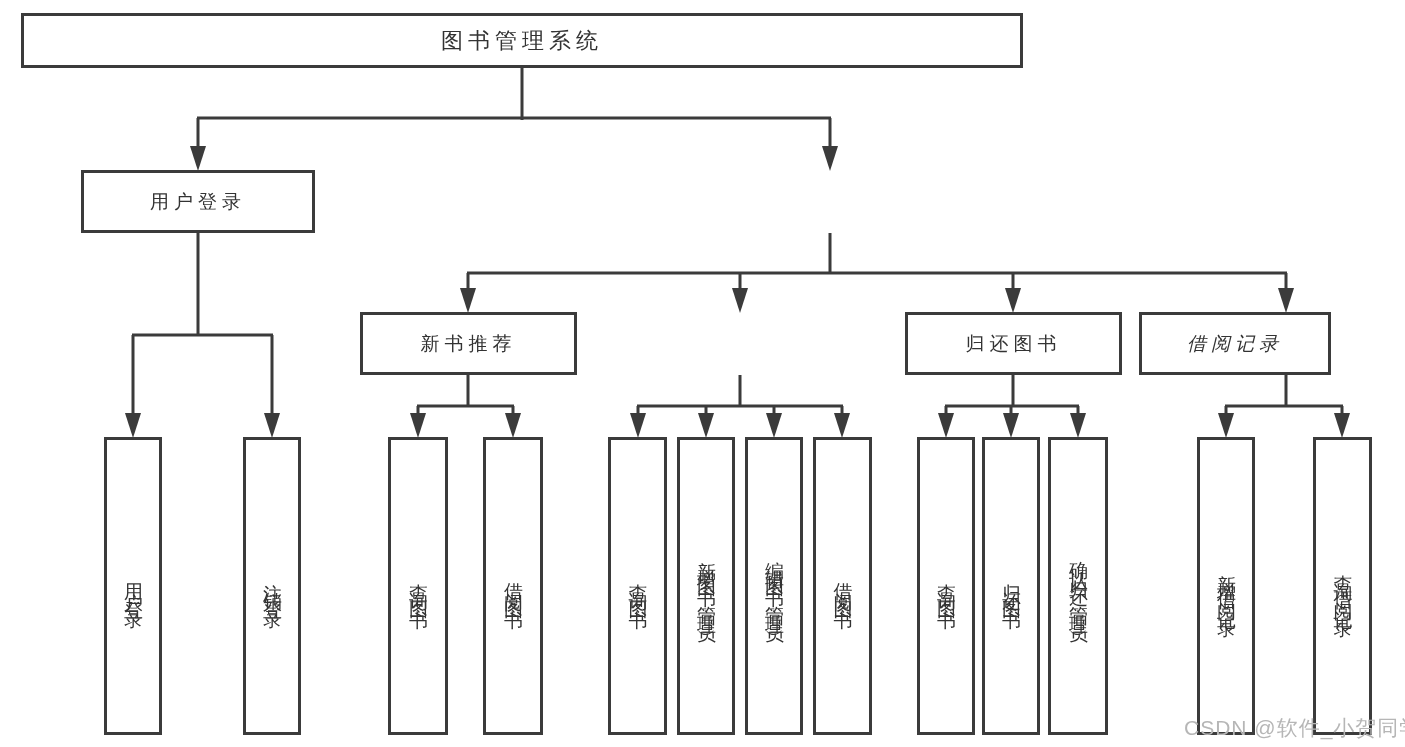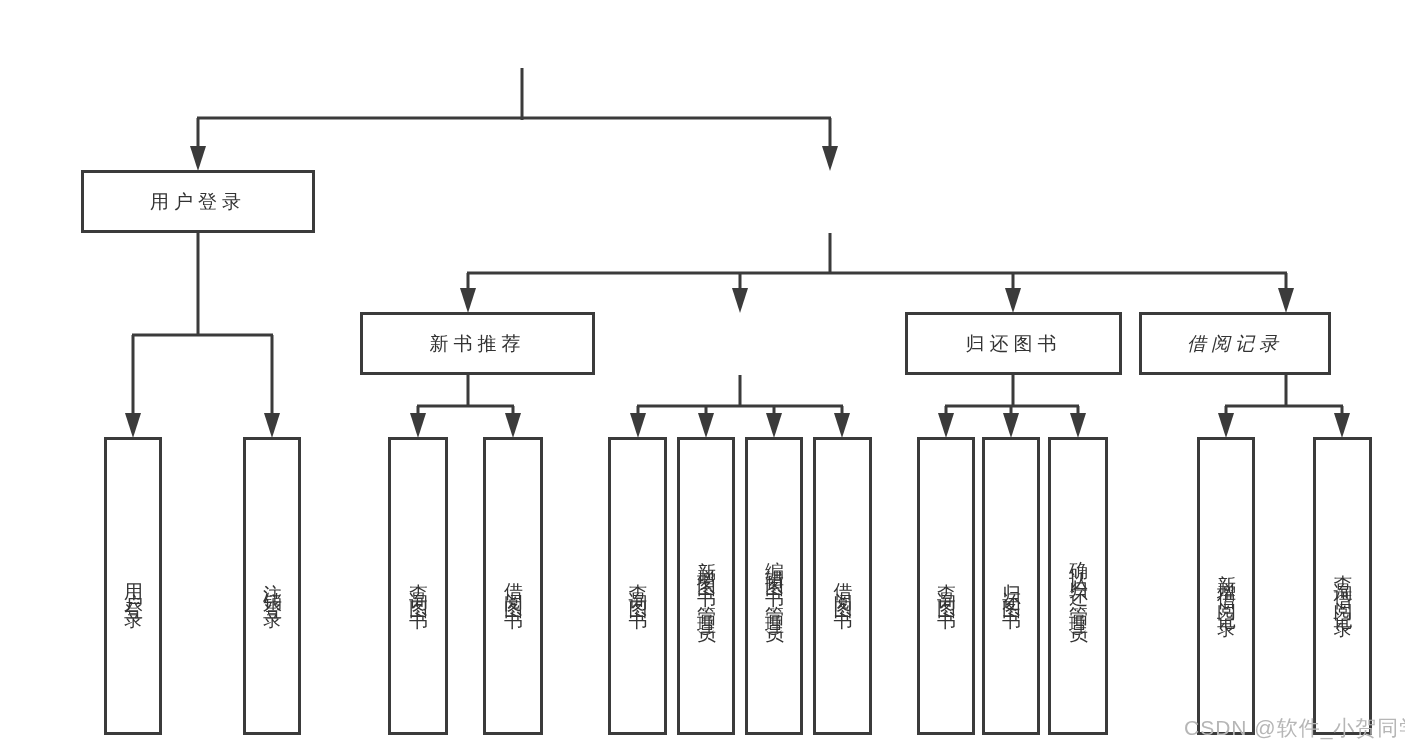--- a/index.html
+++ b/index.html
@@ -124,26 +124,29 @@
       <polygon points="766,413 782,413 774,438"></polygon>
       <polygon points="834,413 850,413 842,438"></polygon>
       <polygon points="938,413 954,413 946,438"></polygon>
       <polygon points="1003,413 1019,413 1011,438"></polygon>
       <polygon points="1070,413 1086,413 1078,438"></polygon>
       <polygon points="1218,413 1234,413 1226,438"></polygon>
       <polygon points="1334,413 1350,413 1342,438"></polygon>
     </g>
   </svg>
 
+  <div class="node root">
+    <span>图书管理系统</span>
+  </div>
 
   <div class="node lvl" style="left:81px;top:170px;width:234px;">
     <span>用户登录</span>
   </div>
 
-  <div class="node lvl" style="left:360px;top:312px;width:235px;">
+  <div class="node lvl" style="left:360px;top:312px;width:217px;">
     <span>新书推荐</span>
   </div>
   <div class="node lvl" style="left:905px;top:312px;width:217px;">
     <span>归还图书</span>
   </div>
   <div class="node lvl" style="left:1139px;top:312px;width:192px;font-style:italic;">
     <span>借阅记录</span>
   </div>
 
   <div class="node leaf" style="left:104px;width:58px;">

